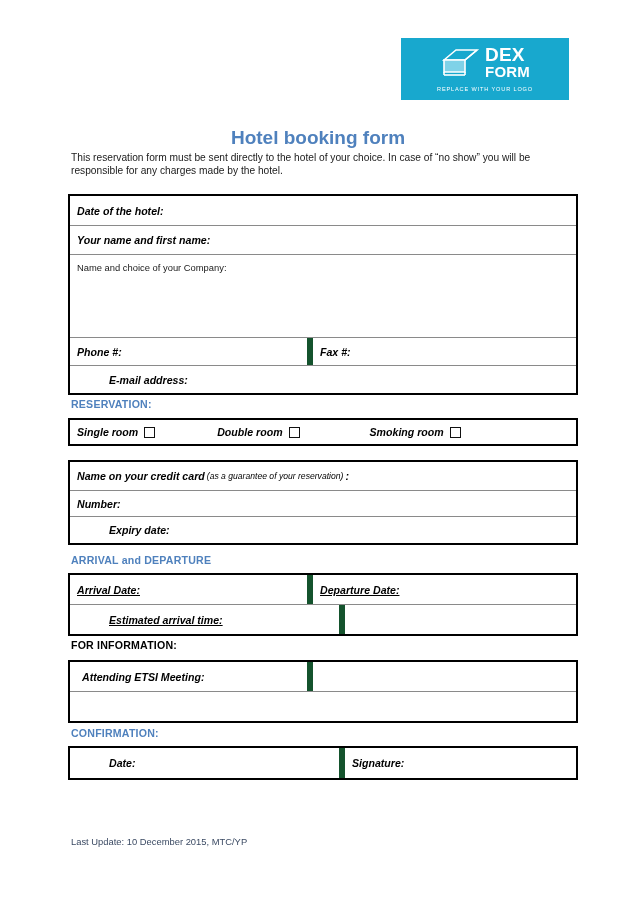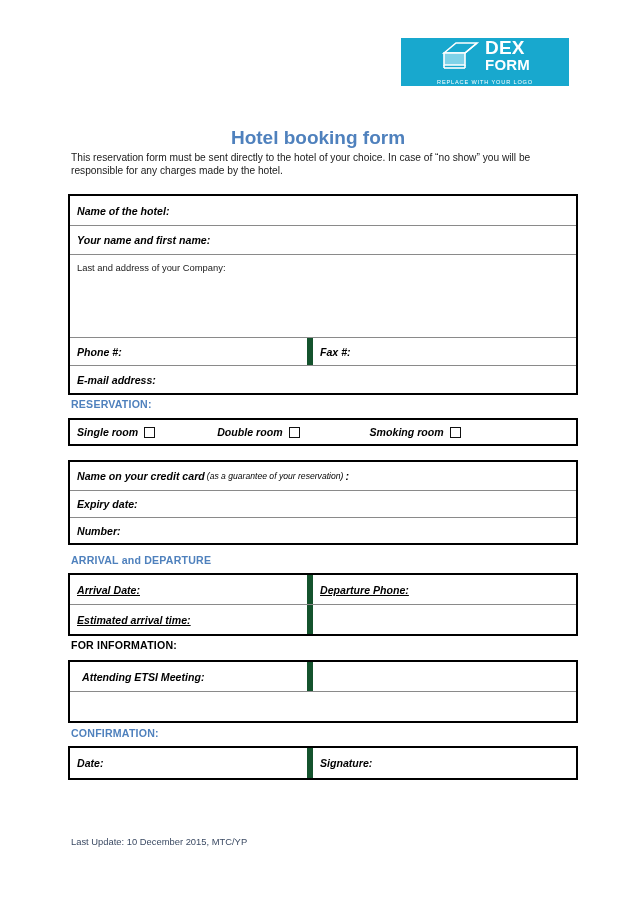--- a/index.html
+++ b/index.html
@@ -22,21 +22,21 @@
     height: 900px;
     box-sizing: border-box;
   }
 
   
   .logo-box {
     position: absolute;
     left: 401px;
     top: 38px;
     width: 168px;
-    height: 48px;
+    height: 62px;
     background: #18a8ce;
     display: flex;
     flex-direction: column;
     align-items: center;
     justify-content: center;
   }
   .logo-main {
     display: flex;
     flex-direction: row;
     align-items: center;
@@ -104,20 +104,21 @@
     box-sizing: border-box;
     background: #ffffff;
   }
   .row {
     display: flex;
     border-bottom: 1px solid #8a8a8a;
     box-sizing: border-box;
   }
   .row:last-child {
     border-bottom: none;
+    padding-left: 32px;
   }
   .cell {
     box-sizing: border-box;
     padding: 5px 0 5px 7px;
     display: flex;
     align-items: center;
     font-size: 10.6px;
     font-weight: bold;
     font-style: italic;
     flex: 1 1 auto;
@@ -210,27 +211,27 @@
       </span>
     </div>
     <div class="logo-tagline">REPLACE WITH YOUR LOGO</div>
   </div>
 
   <div class="doc-title">Hotel booking form</div>
   <div class="intro">This reservation form must be sent directly to the hotel of your choice. In case of “no show” you will be responsible for any charges made by the hotel.</div>
 
   <div class="tbl" style="top:194px;">
     <div class="row">
-      <div class="cell" style="height:29px;">Name of the hotel:</div>
+      <div class="cell" style="height:29px;">Date of the hotel:</div>
     </div>
     <div class="row">
       <div class="cell" style="height:28px;">Your name and first name:</div>
     </div>
     <div class="row">
-      <div class="cell plain" style="height:82px;">Last and address of your Company:</div>
+      <div class="cell plain" style="height:82px;">Name and choice of your Company:</div>
     </div>
     <div class="row">
       <div class="cell divided" style="width:243px; flex:0 0 243px; height:27px;">Phone #:</div>
       <div class="cell" style="height:27px;">Fax #:</div>
     </div>
     <div class="row">
       <div class="cell" style="height:27px;">E-mail address:</div>
     </div>
   </div>
 
@@ -256,32 +257,32 @@
 
   <div class="tbl" style="top:460px;">
     <div class="row">
       <div class="cell" style="height:28px;">
         <span>Name on your credit card</span>
         <span class="small-note">(as a guarantee of your reservation)</span>
         <span>:</span>
       </div>
     </div>
     <div class="row">
+      <div class="cell" style="height:25px;">Number:</div>
+    </div>
+    <div class="row">
       <div class="cell" style="height:26px;">Expiry date:</div>
-    </div>
-    <div class="row">
-      <div class="cell" style="height:25px;">Number:</div>
     </div>
   </div>
 
   <div class="sec-head" style="top:554px;">ARRIVAL and DEPARTURE</div>
   <div class="tbl" style="top:573px;text-decoration:underline;">
     <div class="row">
       <div class="cell divided" style="width:243px; flex:0 0 243px; height:29px;">Arrival Date:</div>
-      <div class="cell" style="height:29px;">Departure Phone:</div>
+      <div class="cell" style="height:29px;">Departure Date:</div>
     </div>
     <div class="row">
       <div class="cell divided" style="width:243px; flex:0 0 243px; height:29px;">Estimated arrival time:</div>
       <div class="cell" style="height:29px;"></div>
     </div>
   </div>
 
   <div class="sec-head black" style="top:639px;">FOR INFORMATION:</div>
   <div class="tbl" style="top:660px;">
     <div class="row">

